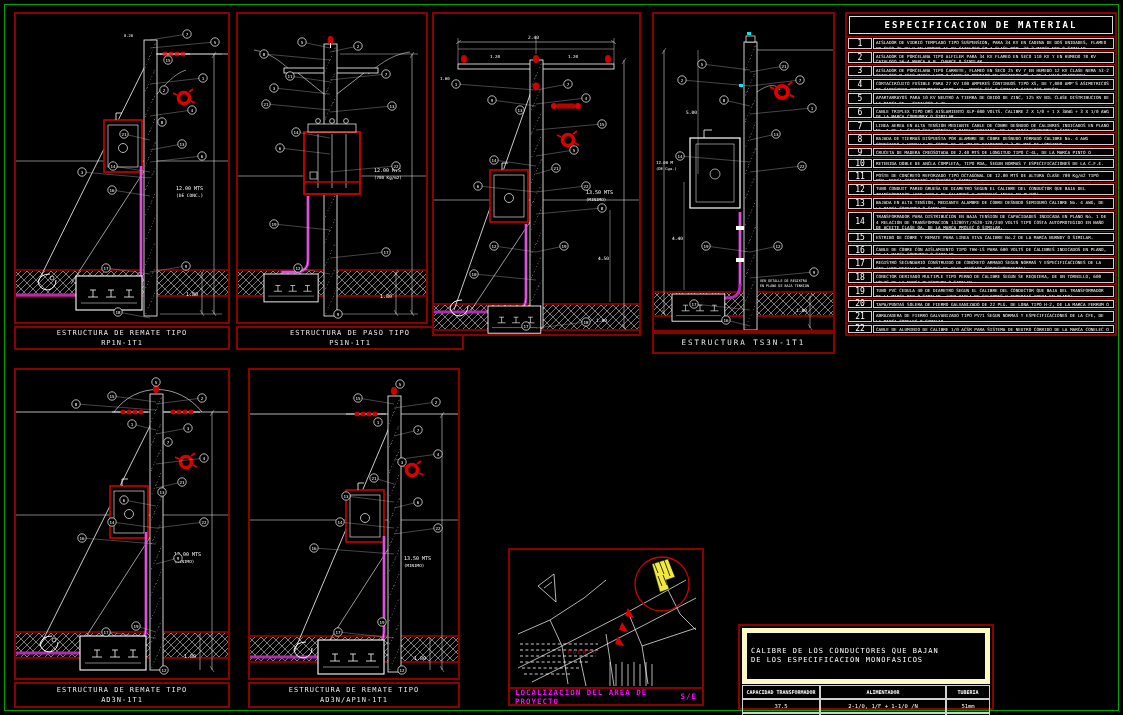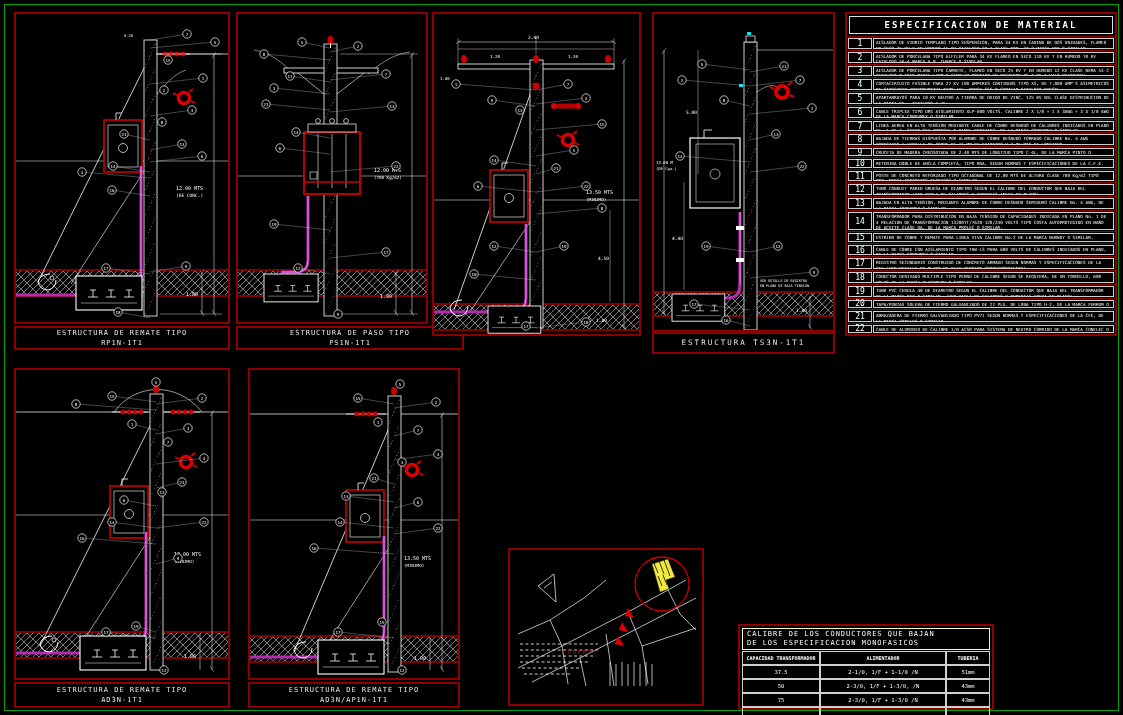--- a/index.html
+++ b/index.html
@@ -19,21 +19,21 @@
   #spec-title{margin:2px;border:1px solid #ddd;color:#fff;text-align:center;font-size:9px;
               font-weight:bold;letter-spacing:2px;padding:3px 0;flex:0 0 auto;}
   .srow{display:flex;flex:1;border-top:1px solid #8b0000;min-height:0;}
   .sno{width:22px;flex:0 0 22px;border:1px solid #cfcfcf;margin:1px;color:#fff;font-size:8px;
        display:flex;align-items:center;justify-content:center;}
   .stxt{flex:1;border:1px solid #cfcfcf;margin:1px 1px 1px 0;color:#fff;font-size:4.3px;
         line-height:1.3;padding:1px 2px;overflow:hidden;}
   
   #cond{position:absolute;left:738px;top:624px;width:256px;height:86px;border:2px solid #8b0000;
         box-sizing:border-box;background:#000;padding:2px;}
-  #cond-title{border:1px solid #fef9c3;color:#fff;font-size:7px;line-height:1.3;padding:1px 4px;
+  #cond-title{border:5px solid #fef9c3;color:#fff;font-size:7px;line-height:1.3;padding:14px 4px;
               letter-spacing:1px;}
   #cond-grid{display:grid;grid-template-columns:78px 1fr 44px;margin-top:1px;}
   .ccell{border:1px solid #cfcfcf;color:#fff;font-size:5.5px;text-align:center;
          display:flex;align-items:center;justify-content:center;min-height:10px;padding:1px;}
   .chead{font-size:5px;line-height:1.2;font-weight:bold;}
   
   #loc{position:absolute;left:508px;top:548px;width:196px;height:158px;border:2px solid #8b0000;
        box-sizing:border-box;background:#000;}
   #loc-strip{position:absolute;left:0;bottom:0;width:100%;height:17px;border-top:2px solid #8b0000;
              display:flex;align-items:center;justify-content:space-between;padding:0 5px;
@@ -1576,20 +1576,24 @@
       <circle cx="152" cy="34" r="27" fill="none" stroke="#c00" stroke-width="1.3"></circle>
       <path d="M142 14 l16 -5 l7 18 l-9 3 l3 9 l-9 3 z" fill="#f2e93e" stroke="#222" stroke-width="0.5"></path>
       <path d="M144 13 l4 10 M149 11 l5 13 M154 10 l6 16 M159 10 l5 13 M148 26 l4 10 M153 25 l4 10" stroke="#000" stroke-width="0.8"></path>
       <g fill="#d00">
         <path d="M118 58 l6 10 l-9 -2 z"></path>
           <path d="M112 72 l6 10 l-9 -2 z"></path>
           <path d="M108 86 l6 10 l-9 -2 z"></path>
       </g>
       <text x="58" y="104" font-size="5" style="fill:#d00" letter-spacing="2">PUERTO</text>
     </svg>
+    <div id="loc-strip">
+      <span>LOCALIZACION DEL AREA DE PROYECTO</span>
+      <span>S/E</span>
+    </div>
   </div>
 
   <div id="cond">
     <div id="cond-title">
       <div>CALIBRE DE LOS CONDUCTORES QUE BAJAN</div>
       <div>DE LOS ESPECIFICACION MONOFASICOS</div>
     </div>
     <div id="cond-grid">
         <div class="ccell chead">CAPACIDAD TRANSFORMADOR</div>
         <div class="ccell chead">ALIMENTADOR</div>

